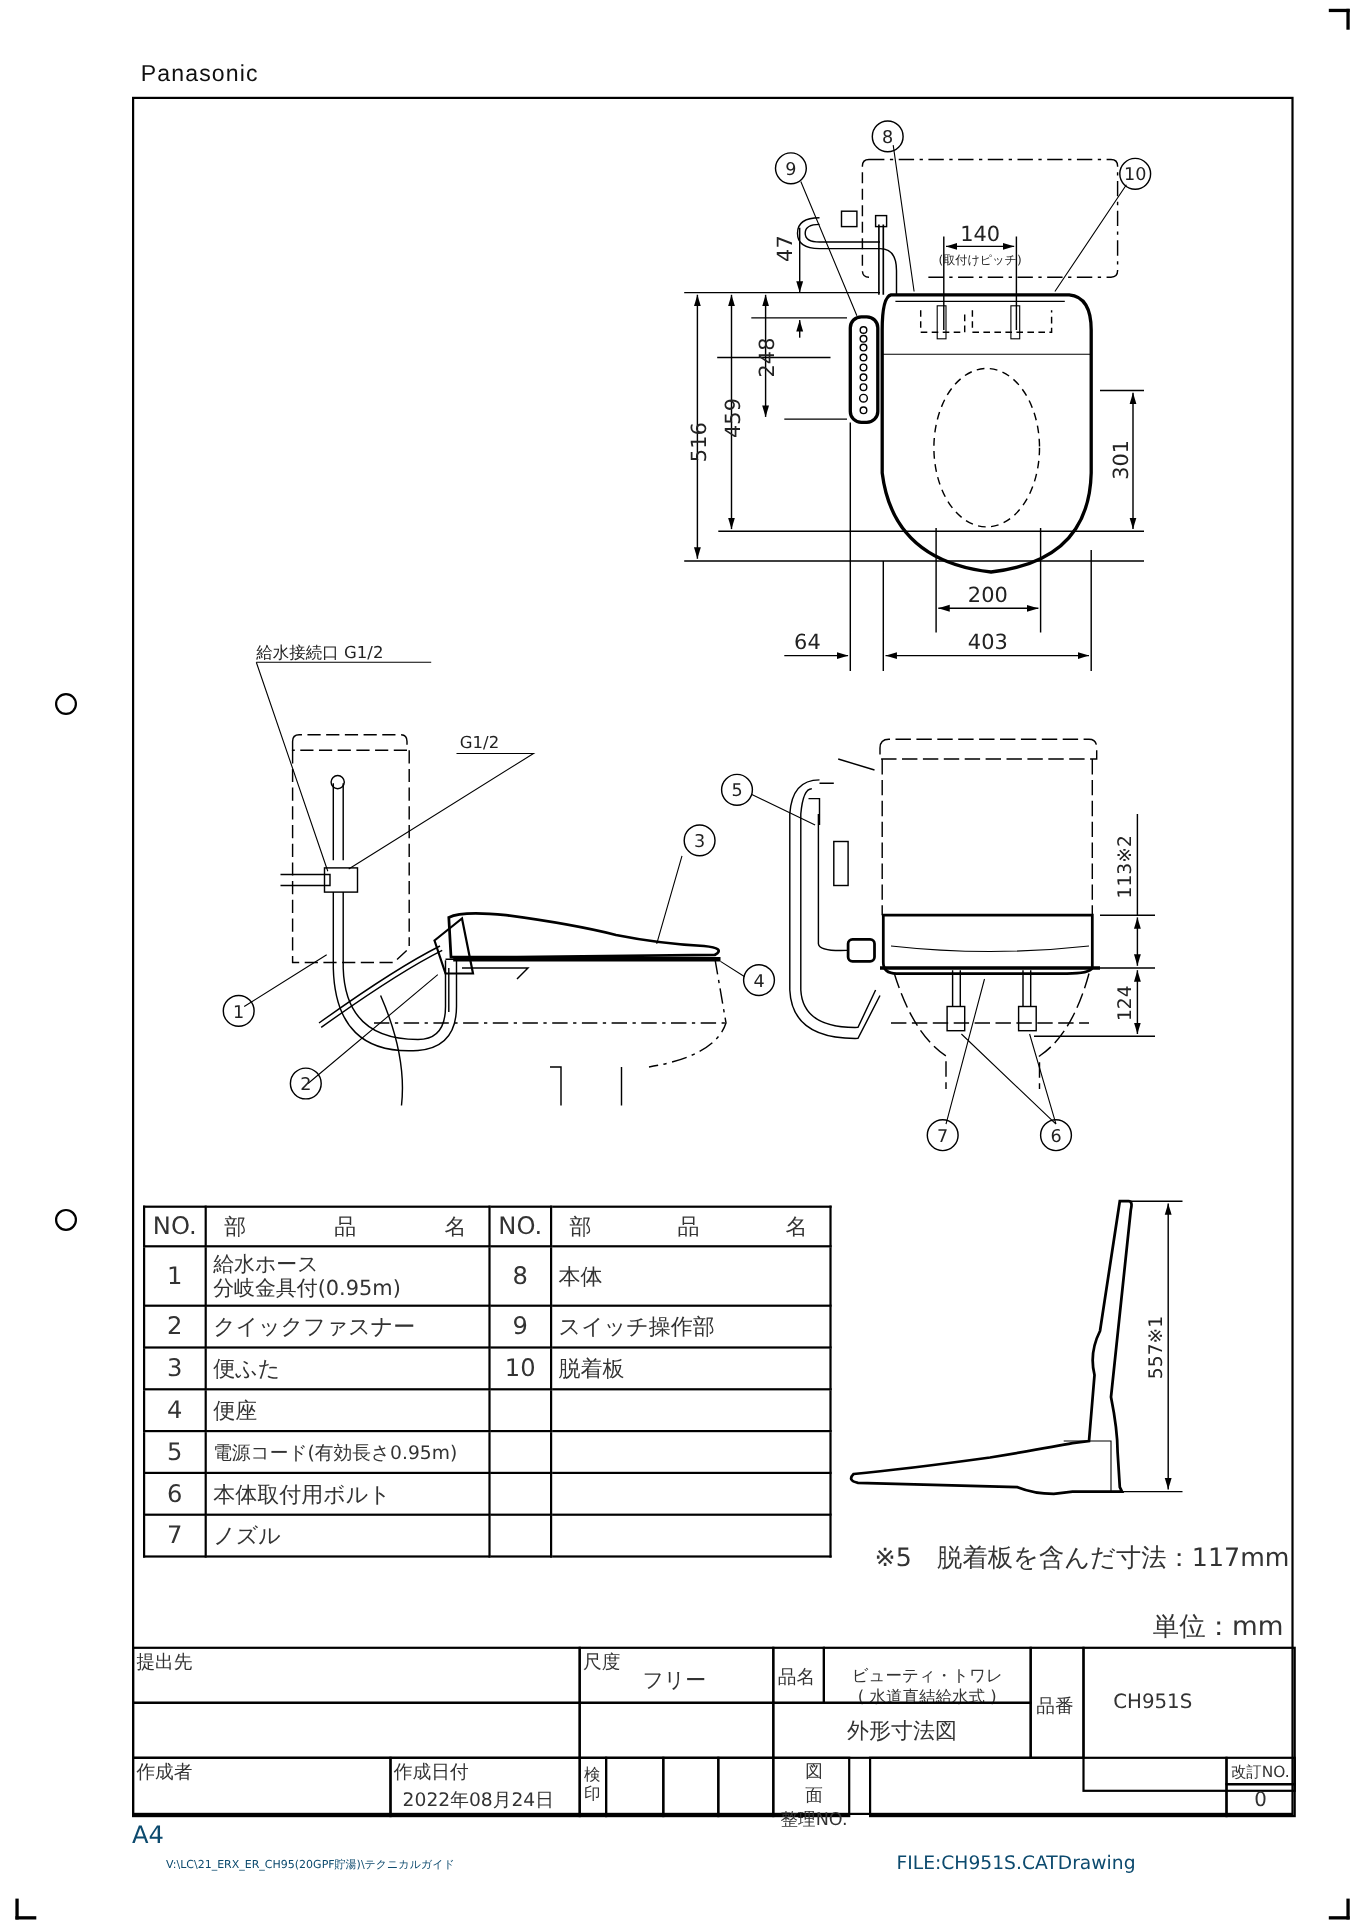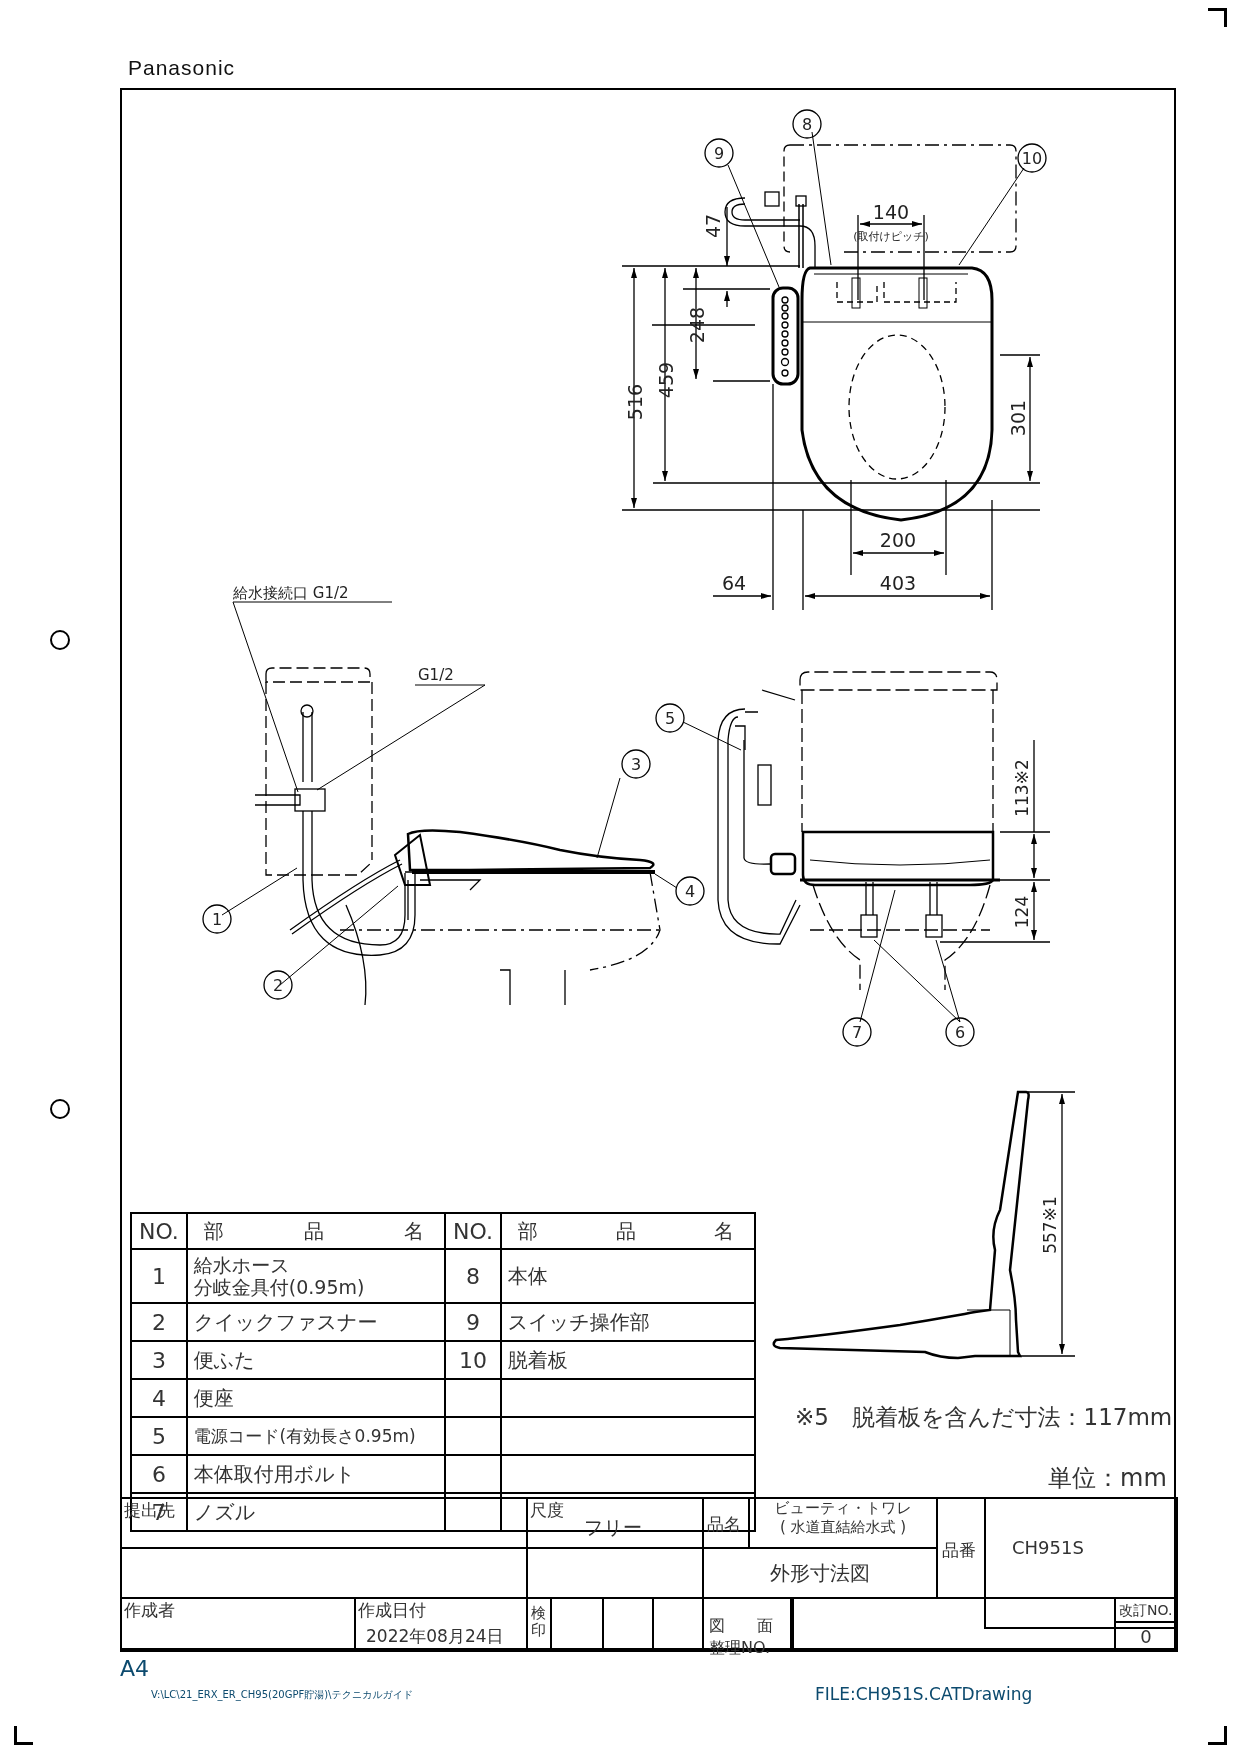--- a/index.html
+++ b/index.html
@@ -7,21 +7,21 @@
          font-family: "DejaVu Sans", sans-serif; color: #111; }
   .abs { position: absolute; }
   .brand { left: 128px; top: 56px; font-size: 21px; letter-spacing: 1px;
            font-family: "Liberation Sans", sans-serif; }
   .frame { left: 120px; top: 88px; width: 1056px; height: 1562px; border: 2px solid #000; box-sizing: border-box; }
   .corner { width: 16px; height: 16px; border-color: #000; border-style: solid; border-width: 0; }
   .punch { width: 20px; height: 20px; border: 2px solid #000; border-radius: 50%; box-sizing: border-box; }
   svg.draw { position: absolute; left: 0; top: 0; }
   svg text { font-family: "DejaVu Sans", sans-serif; fill: #222; }
   
-  table.parts { position: absolute; left: 130px; top: 1212px; border-collapse: collapse;
+  table.parts { position: absolute; left: 130px; top: 1096px; border-collapse: collapse;
                 width: 626px; font-size: 20px; }
   table.parts td { border: 2px solid #000; height: 36px; padding: 0 6px; color: #333; }
   table.parts td.no { width: 40px; text-align: center; font-size: 22px; }
   table.parts td.nm { width: 236px; }
   table.parts td.nm2 { width: 232px; }
   table.parts tr.hdr td { height: 34px; }
   table.parts tr.tall td { height: 52px; }
   .hdr-name { display: flex; justify-content: space-between; padding: 0 14px 0 10px; font-size: 20px; }
   .notes { left: 795px; top: 1405px; font-size: 23px; line-height: 25px; color: #333; }
   .unit { left: 1048px; top: 1462px; font-size: 24px; color: #333; }
@@ -276,21 +276,21 @@
   </div>
   <div class="tb" style="left:120px;top:1547px;width:408px;height:52px;"></div>
   <div class="tb" style="left:526px;top:1497px;width:178px;height:52px;">
     <span class="lbl">尺度</span>
     <span style="position:absolute;left:56px;top:16px;font-size:19px;">フリー</span>
   </div>
   <div class="tb" style="left:526px;top:1547px;width:178px;height:52px;"></div>
   <div class="tb" style="left:702px;top:1497px;width:48px;height:52px;">
     <span style="position:absolute;left:3px;top:14px;">品名</span>
   </div>
-  <div class="tb" style="left:748px;top:1497px;width:190px;height:52px;text-align:center;font-size:15px;line-height:19px;padding-top:0;">
+  <div class="tb" style="left:748px;top:1497px;width:190px;height:52px;text-align:center;font-size:15px;line-height:19px;padding-top:15px;">
     <div>ビューティ・トワレ</div>
     <div>( 水道直結給水式 )</div>
   </div>
   <div class="tb" style="left:702px;top:1547px;width:236px;height:52px;text-align:center;font-size:20px;line-height:48px;">
     <span>外形寸法図</span>
   </div>
   <div class="tb" style="left:936px;top:1497px;width:50px;height:102px;">
     <span style="position:absolute;left:4px;top:40px;">品番</span>
   </div>
   <div class="tb" style="left:984px;top:1497px;width:194px;height:132px;">
@@ -302,21 +302,21 @@
   </div>
   <div class="tb" style="left:354px;top:1597px;width:174px;height:55px;">
     <span class="lbl">作成日付</span>
     <span style="position:absolute;left:10px;top:26px;">2022年08月24日</span>
   </div>
   <div class="tb" style="left:526px;top:1597px;width:26px;height:55px;font-size:15px;line-height:17px;white-space:pre-line;padding-left:3px;padding-top:6px;">検
 印</div>
   <div class="tb" style="left:550px;top:1597px;width:54px;height:55px;"></div>
   <div class="tb" style="left:602px;top:1597px;width:52px;height:55px;"></div>
   <div class="tb" style="left:652px;top:1597px;width:52px;height:55px;"></div>
-  <div class="tb" style="left:702px;top:1597px;width:92px;height:55px;font-size:16px;line-height:22px;padding-left:5px;padding-top:16px;">
+  <div class="tb" style="left:702px;top:1597px;width:71px;height:55px;font-size:16px;line-height:22px;padding-left:5px;padding-top:0;text-align:center;">
     <div>図　　面</div>
     <div>整理NO.</div>
   </div>
   <div class="tb" style="left:790px;top:1597px;width:326px;height:55px;"></div>
   <div class="tb" style="left:1114px;top:1597px;width:64px;height:26px;font-size:14px;padding-left:3px;padding-top:3px;">改訂NO.</div>
   <div class="tb" style="left:1114px;top:1621px;width:64px;height:31px;text-align:center;font-size:18px;line-height:27px;">0</div>
 </div>
 
 <div class="abs footer" style="left:120px;top:1656px;font-size:22px;">A4</div>
 <div class="abs footer" style="left:120px;top:1688px;font-size:10px;margin-left:31px;">V:\LC\21_ERX_ER_CH95(20GPF貯湯)\テクニカルガイド</div>

